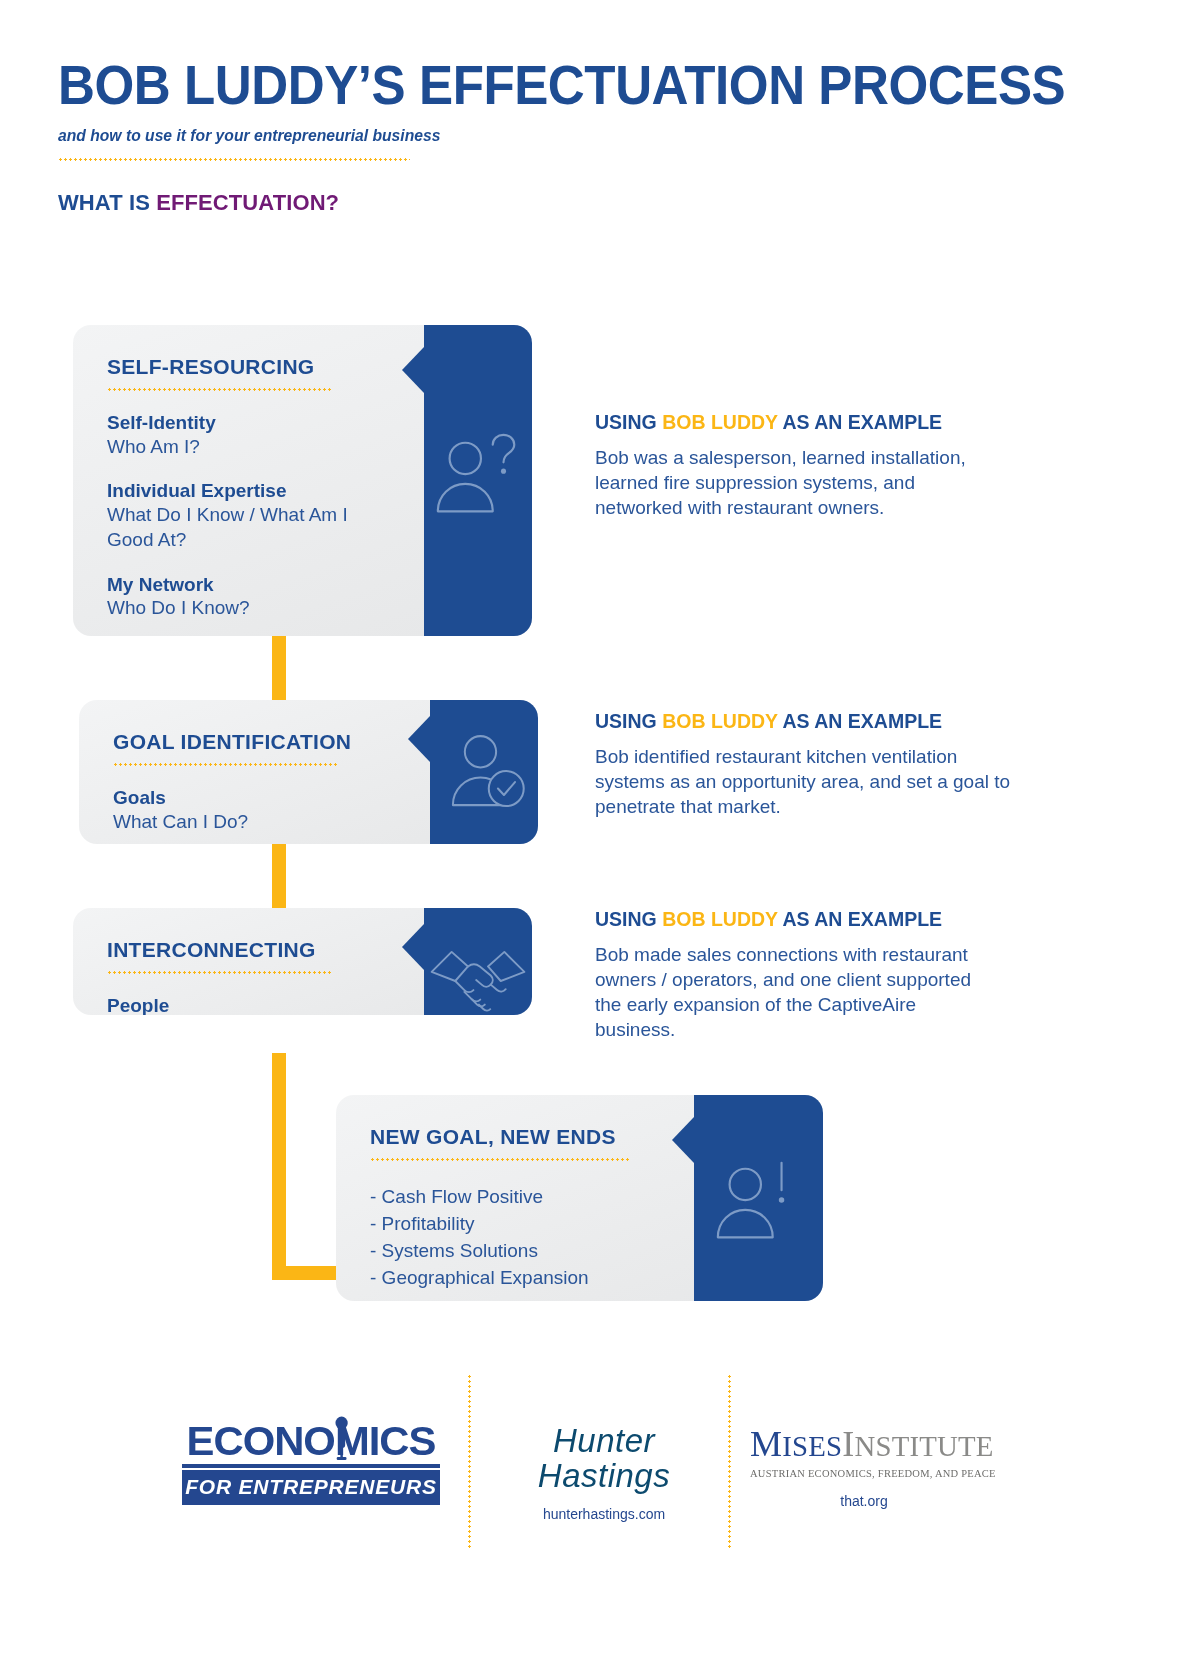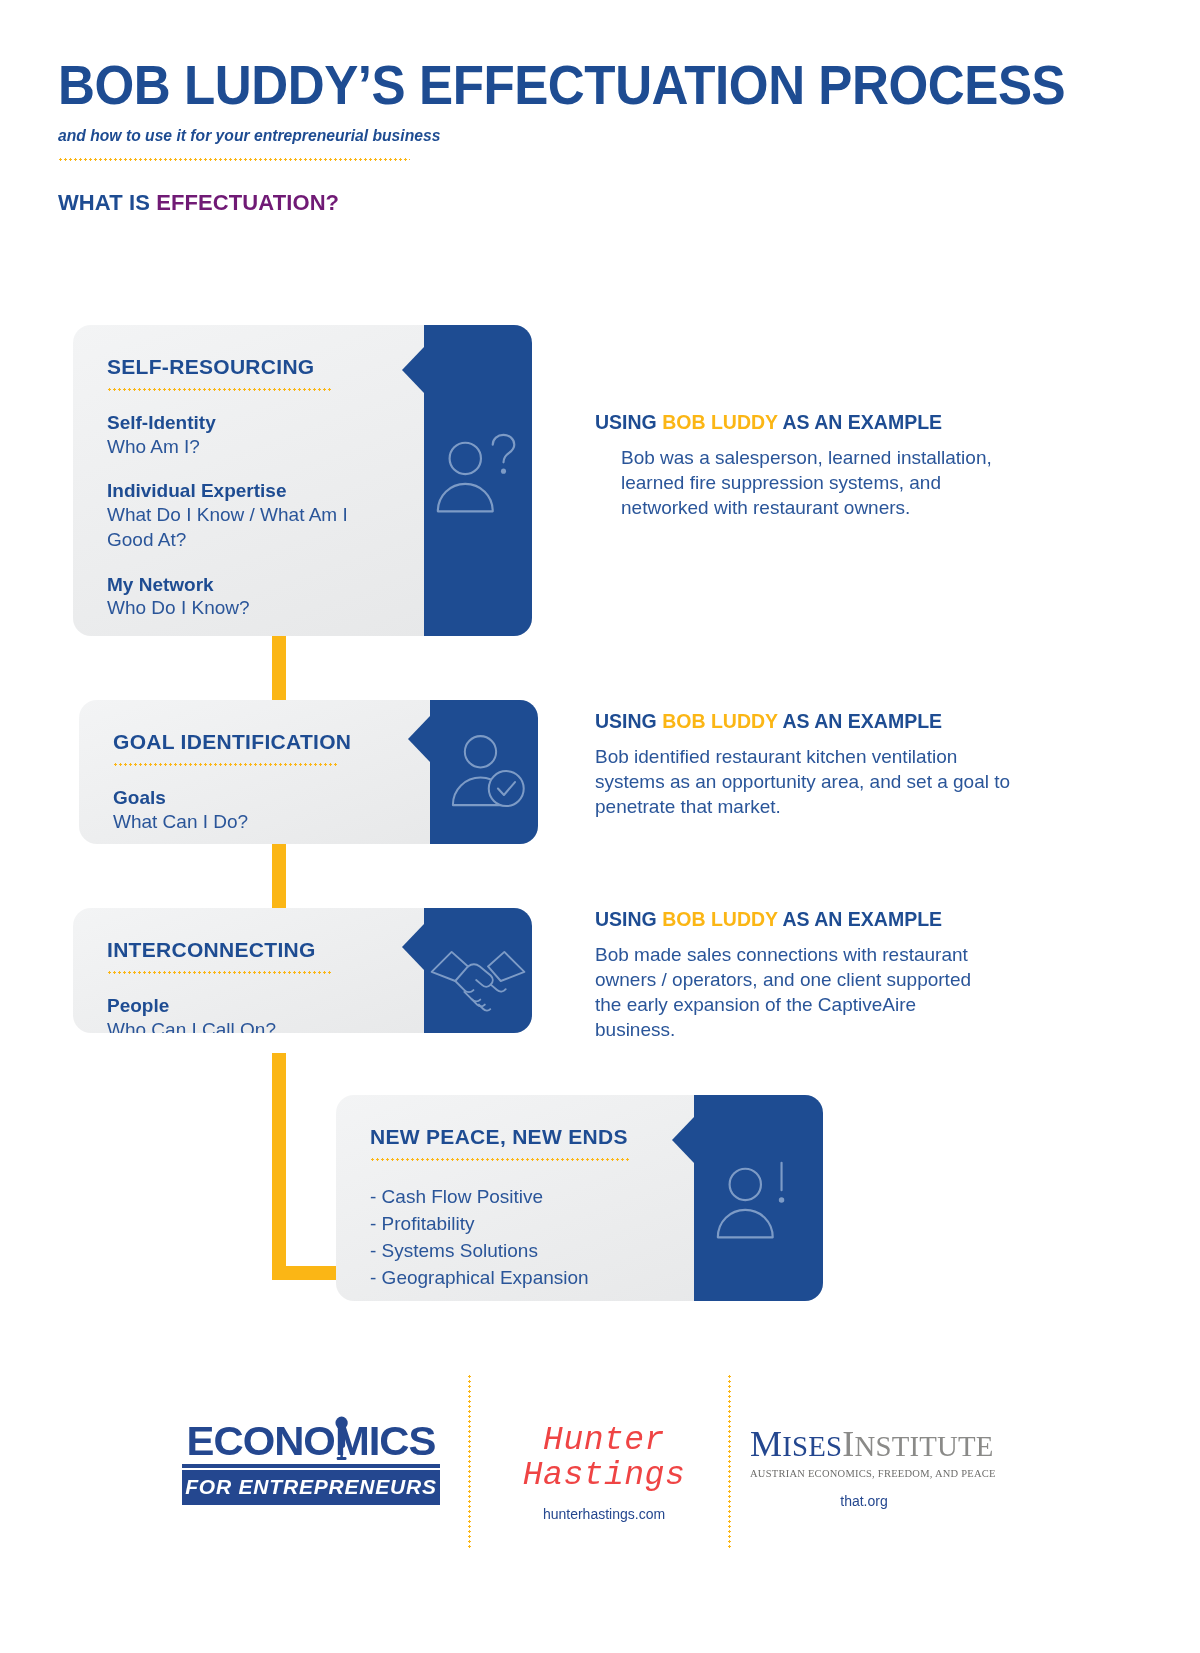--- a/index.html
+++ b/index.html
@@ -185,24 +185,24 @@
   .mic {
     position: absolute;
     left: 151px;
     top: -5px;
     width: 16px;
     height: 46px;
   }
 
   .logo-hh { position: absolute; left: 492px; top: 58px; width: 224px; text-align: center; }
   .hh-script {
-    font-family: Liberation Mono, monospace;
+    font-family: Liberation Sans, sans-serif;
     font-style: italic;
     font-size: 33px;
-    color: #ef4444;
+    color: #0c4a6e;
     line-height: 1.05;
     letter-spacing: 0.5px;
   }
   .hh-url {
     margin-top: 13px;
     font-size: 14px;
     color: #24478f;
   }
 
   .logo-mises { position: absolute; left: 750px; top: 60px; width: 228px; text-align: center; }
@@ -279,21 +279,21 @@
         <div class="item-label">My Network</div>
         <div class="item-q">Who Do I Know?</div>
       </div>
     </div>
   </div>
 
   <div class="example" style="left:595px; top:411px;">
     <div class="example-head">
       <span>USING </span><span class="hl">BOB LUDDY</span><span> AS AN EXAMPLE</span>
     </div>
-    <div class="example-body" style="width:372px;margin-left:26px;">Bob was a salesperson, learned installation, learned fire suppression systems, and networked with restaurant owners.</div>
+    <div class="example-body" style="width:372px;">Bob was a salesperson, learned installation, learned fire suppression systems, and networked with restaurant owners.</div>
   </div>
 
   <div class="card" style="left:73px; top:700px; width:459px; height:144px;margin-left:6px;">
     <div class="card-blue" style="width:108px;">
       <div class="notch" style="top:16px;"></div>
       <div class="icon-wrap" style="left:10px; top:26px;">
         <svg width="92" height="92" viewBox="0 0 100 100" fill="none" stroke="#7d9bc6" stroke-width="2.2" stroke-linecap="round" stroke-linejoin="round">
           <circle cx="44" cy="28" r="17"></circle>
           <path d="M14 86c0-17 13.5-30 30-30s30 13 30 30z"></path>
           <circle cx="72" cy="68" r="19" fill="#1e4c92"></circle>
@@ -311,21 +311,21 @@
     </div>
   </div>
 
   <div class="example" style="left:595px; top:710px;">
     <div class="example-head">
       <span>USING </span><span class="hl">BOB LUDDY</span><span> AS AN EXAMPLE</span>
     </div>
     <div class="example-body" style="width:420px;">Bob identified restaurant kitchen ventilation systems as an opportunity area, and set a goal to penetrate that market.</div>
   </div>
 
-  <div class="card" style="left:73px; top:908px; width:459px; height:125px;">
+  <div class="card" style="left:73px; top:908px; width:459px; height:107px;">
     <div class="card-blue" style="width:108px;">
       <div class="notch" style="top:16px;"></div>
       <div class="icon-wrap" style="left:4px; top:30px;">
         <svg width="100" height="86" viewBox="0 0 110 92" fill="none" stroke="#7d9bc6" stroke-width="2.1" stroke-linecap="round" stroke-linejoin="round">
           <path d="M4 36 L26 14 L44 30 L30 46 Z"></path>
           <path d="M106 36 L84 14 L66 30 L80 46 Z"></path>
           <path d="M44 30c4-3 9-3 13 0l12 10c3 3 3 7 0 10s-7 3-10 0l-6-5"></path>
           <path d="M30 46l10 10c3 3 7 3 10 0"></path>
           <path d="M40 58l8 8c3 3 7 3 9.5 0.5"></path>
           <path d="M48 66l6 6c2.5 2.5 6 2.5 8.5 0"></path>
@@ -357,21 +357,21 @@
       <div class="icon-wrap" style="left:16px; top:60px;">
         <svg width="98" height="98" viewBox="0 0 100 100" fill="none" stroke="#7d9bc6" stroke-width="2.2" stroke-linecap="round" stroke-linejoin="round">
           <circle cx="36" cy="30" r="16"></circle>
           <path d="M8 84c0-16 12.5-28 28-28s28 12 28 28z"></path>
           <path d="M73 8v28"></path>
           <circle cx="73" cy="46" r="2.8" fill="#7d9bc6" stroke="none"></circle>
         </svg>
       </div>
     </div>
     <div class="card-body" style="width:358px;">
-      <div class="card-title">NEW PEACE, NEW ENDS</div>
+      <div class="card-title">NEW GOAL, NEW ENDS</div>
       <div class="card-dots" style="width:260px;"></div>
       <div class="bullets">
         <div class="bullet">- Cash Flow Positive</div>
         <div class="bullet">- Profitability</div>
         <div class="bullet">- Systems Solutions</div>
         <div class="bullet">- Geographical Expansion</div>
       </div>
     </div>
   </div>
 

